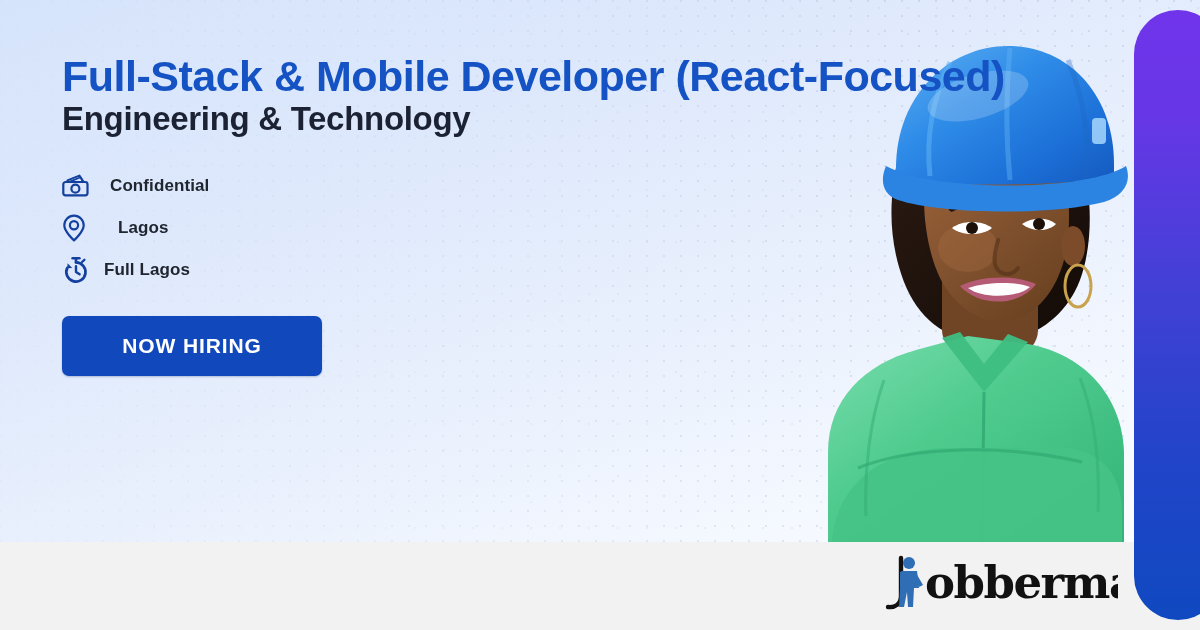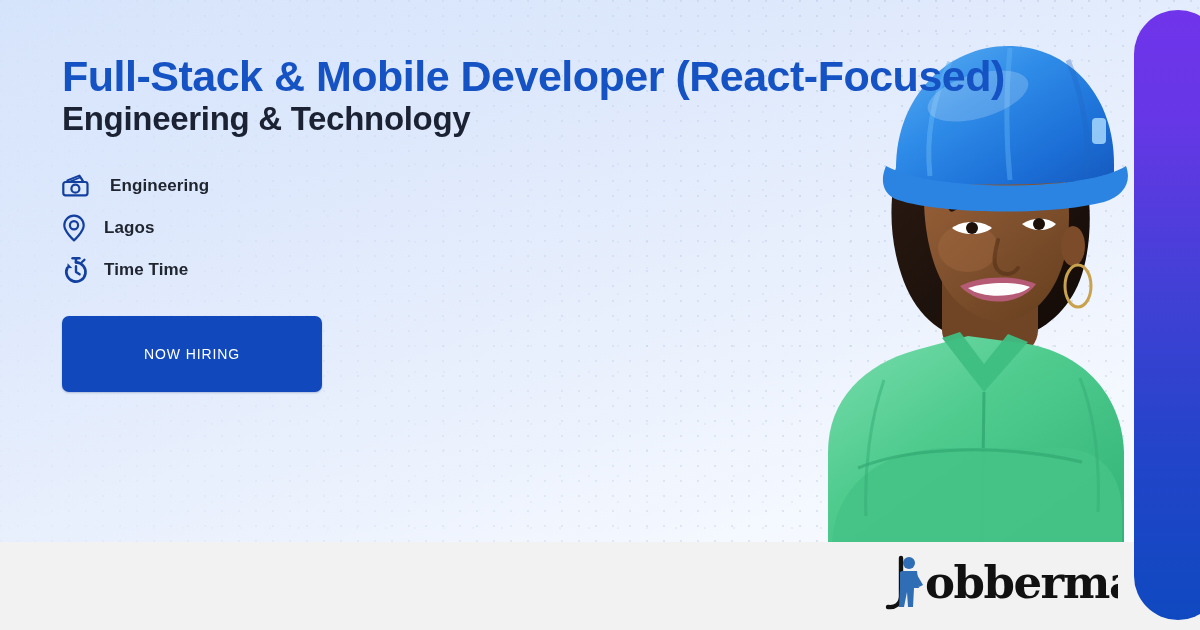--- a/index.html
+++ b/index.html
@@ -105,38 +105,38 @@
   .meta-icon svg { display: block; }
 
   .meta-label {
     font-size: 17px;
     font-weight: 600;
     color: #20262f;
     letter-spacing: .1px;
     white-space: nowrap;
   }
   .meta-row.pay .meta-label { margin-left: 12px; }
-  .meta-row.place .meta-label { margin-left: 6px; }
+  .meta-row.place .meta-label { margin-left: 20px; }
   .meta-row.type .meta-label { margin-left: 6px; }
 
   
   .cta {
     margin-top: 31px;
     display: inline-flex;
     align-items: center;
     justify-content: center;
     width: 260px;
-    height: 76px;
+    height: 60px;
     border: none;
     border-radius: 7px;
     background: #1148bb;
     color: #ffffff;
     font-family: "Liberation Sans", sans-serif;
-    font-size: 14px;
-    font-weight: 400;
+    font-size: 21px;
+    font-weight: 700;
     letter-spacing: .9px;
     cursor: pointer;
     box-shadow: 0 1px 2px rgba(10,40,110,.25);
   }
 
   
   .photo {
     position: absolute;
     right: 48px;
     bottom: 0;
@@ -286,21 +286,21 @@
 
         <div class="meta-row pay">
           <span class="meta-icon">
             <svg width="28" height="24" viewBox="0 0 28 24" fill="none" xmlns="http://www.w3.org/2000/svg">
               <path d="M5.4 6.4 L17.4 1.6 L21.6 8.0" stroke="#13409e" stroke-width="2.1" stroke-linecap="round" stroke-linejoin="round" fill="none"></path>
               <path d="M8.0 7.6 L18.6 3.3 L21.3 8.0" stroke="#13409e" stroke-width="1.7" stroke-linecap="round" stroke-linejoin="round" fill="none"></path>
               <rect x="1.3" y="8.0" width="24.2" height="13.4" rx="2.3" stroke="#13409e" stroke-width="2.2" fill="none"></rect>
               <circle cx="13.4" cy="14.7" r="4.0" stroke="#13409e" stroke-width="2.2" fill="none"></circle>
             </svg>
           </span>
-          <span class="meta-label">Engineering</span>
+          <span class="meta-label">Confidential</span>
         </div>
 
         <div class="meta-row place">
           <span class="meta-icon">
             <svg width="24" height="28" viewBox="0 0 24 28" fill="none" xmlns="http://www.w3.org/2000/svg">
               <path d="M12 1.6 C 6.6 1.6 2.3 5.9 2.3 11.3 C 2.3 17.8 12 26.3 12 26.3
                        C 12 26.3 21.7 17.8 21.7 11.3 C 21.7 5.9 17.4 1.6 12 1.6 Z" stroke="#13409e" stroke-width="2.2" fill="none" stroke-linejoin="round"></path>
               <circle cx="12" cy="11.2" r="4.1" stroke="#13409e" stroke-width="2.2" fill="none"></circle>
             </svg>
           </span>
@@ -311,21 +311,21 @@
           <span class="meta-icon">
             <svg width="26" height="28" viewBox="0 0 26 28" fill="none" xmlns="http://www.w3.org/2000/svg">
               <path d="M10.6 2.2 L17.4 2.2" stroke="#13409e" stroke-width="2.6" stroke-linecap="round"></path>
               <path d="M14.0 2.4 L14.0 6.2" stroke="#13409e" stroke-width="2.6" stroke-linecap="round"></path>
               <path d="M20.0 6.0 L22.4 3.8" stroke="#13409e" stroke-width="2.3" stroke-linecap="round"></path>
               <path d="M14.0 6.4 A 9.6 9.6 0 1 1 5.3 11.8" stroke="#13409e" stroke-width="2.7" fill="none" stroke-linecap="round"></path>
               <path d="M5.6 7.2 L5.2 12.3 L10.2 12.0 Z" fill="#13409e"></path>
               <path d="M14.0 10.2 L14.0 15.9 L17.6 18.3" stroke="#13409e" stroke-width="2.4" fill="none" stroke-linecap="round" stroke-linejoin="round"></path>
             </svg>
           </span>
-          <span class="meta-label">Time Time</span>
+          <span class="meta-label">Full Lagos</span>
         </div>
       </div>
 
       <button class="cta">NOW HIRING</button>
     </div>
   </div>
 
   <div class="side-bar"></div>
 
   <div class="footer">

